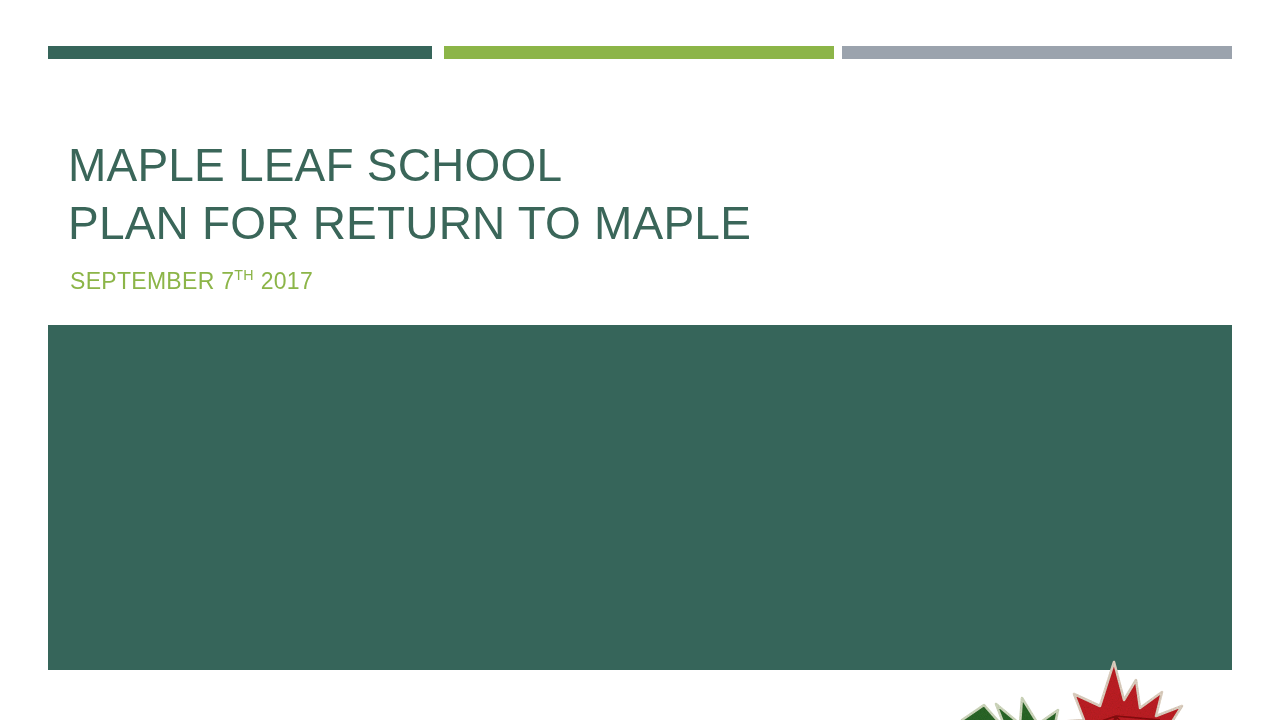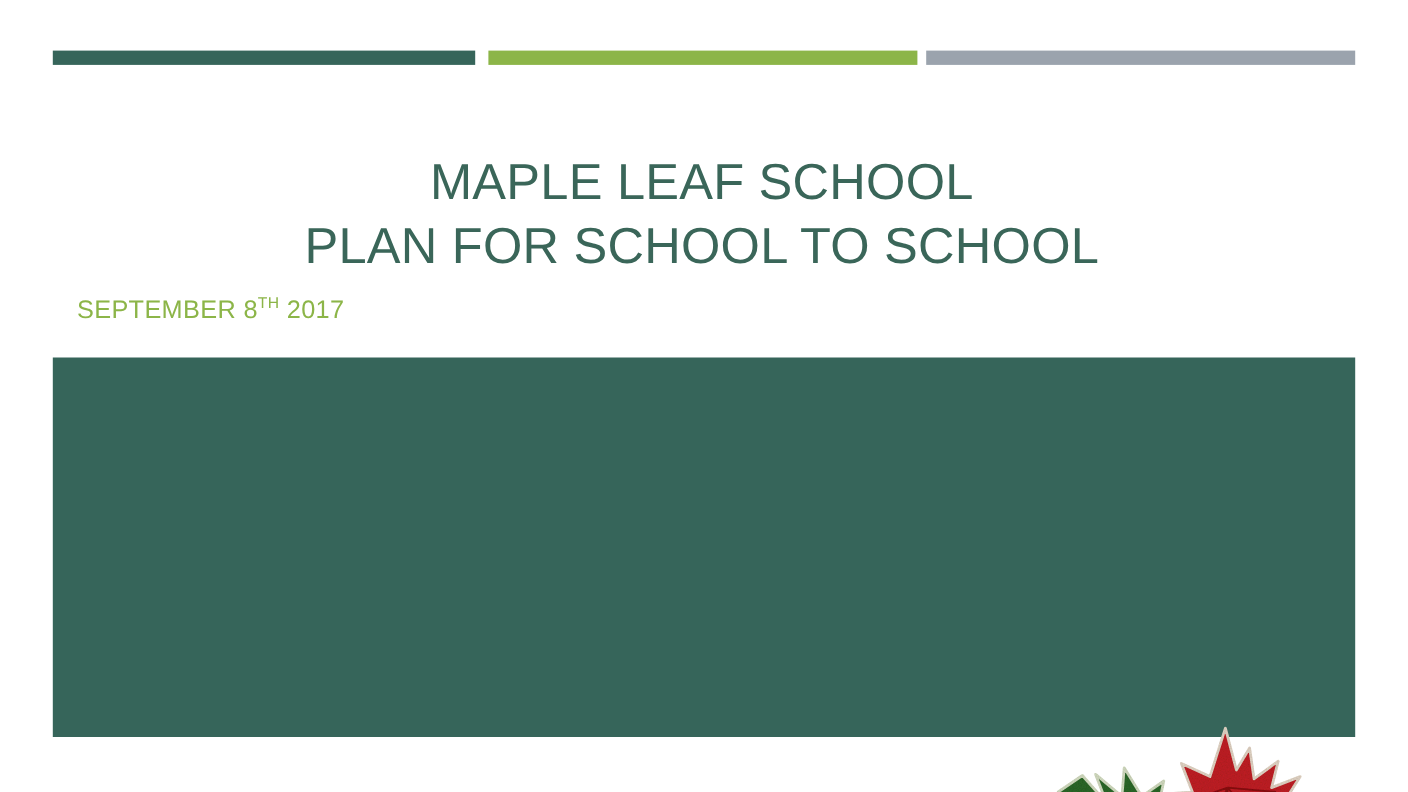--- a/index.html
+++ b/index.html
@@ -48,21 +48,21 @@
   }
   .title {
     color: #3A6659;
     font-size: 46px;
     line-height: 58px;
     letter-spacing: 0.2px;
     font-weight: 400;
     margin: 0;
     white-space: nowrap;
   }
-  .title-line { display: block; text-align: center; }
+  .title-line { display: block; }
 
   .subtitle {
     color: #8CB548;
     font-size: 23px;
     line-height: 30px;
     letter-spacing: 0.3px;
     font-weight: 400;
     margin: 14px 0 0 2px;
     white-space: nowrap;
   }
@@ -99,24 +99,24 @@
 
   <div class="top-rule">
     <div class="rule-seg dark"></div>
     <div class="rule-seg green"></div>
     <div class="rule-seg gray"></div>
   </div>
 
   <div class="title-block">
     <h1 class="title">
       <span class="title-line">MAPLE LEAF SCHOOL</span>
-      <span class="title-line">PLAN FOR SCHOOL TO SCHOOL</span>
+      <span class="title-line">PLAN FOR RETURN TO MAPLE</span>
     </h1>
     <div class="subtitle">
-      <span>SEPTEMBER 8</span><sup>TH</sup><span> 2017</span>
+      <span>SEPTEMBER 7</span><sup>TH</sup><span> 2017</span>
     </div>
   </div>
 
   <div class="panel">
 
     <div class="leaf-art">
       <svg viewBox="0 0 290 255" xmlns="http://www.w3.org/2000/svg" aria-hidden="true">
         <defs>
           <filter id="speckle">
             <feTurbulence type="fractalNoise" baseFrequency="0.85" numOctaves="3" result="n"></feTurbulence>

